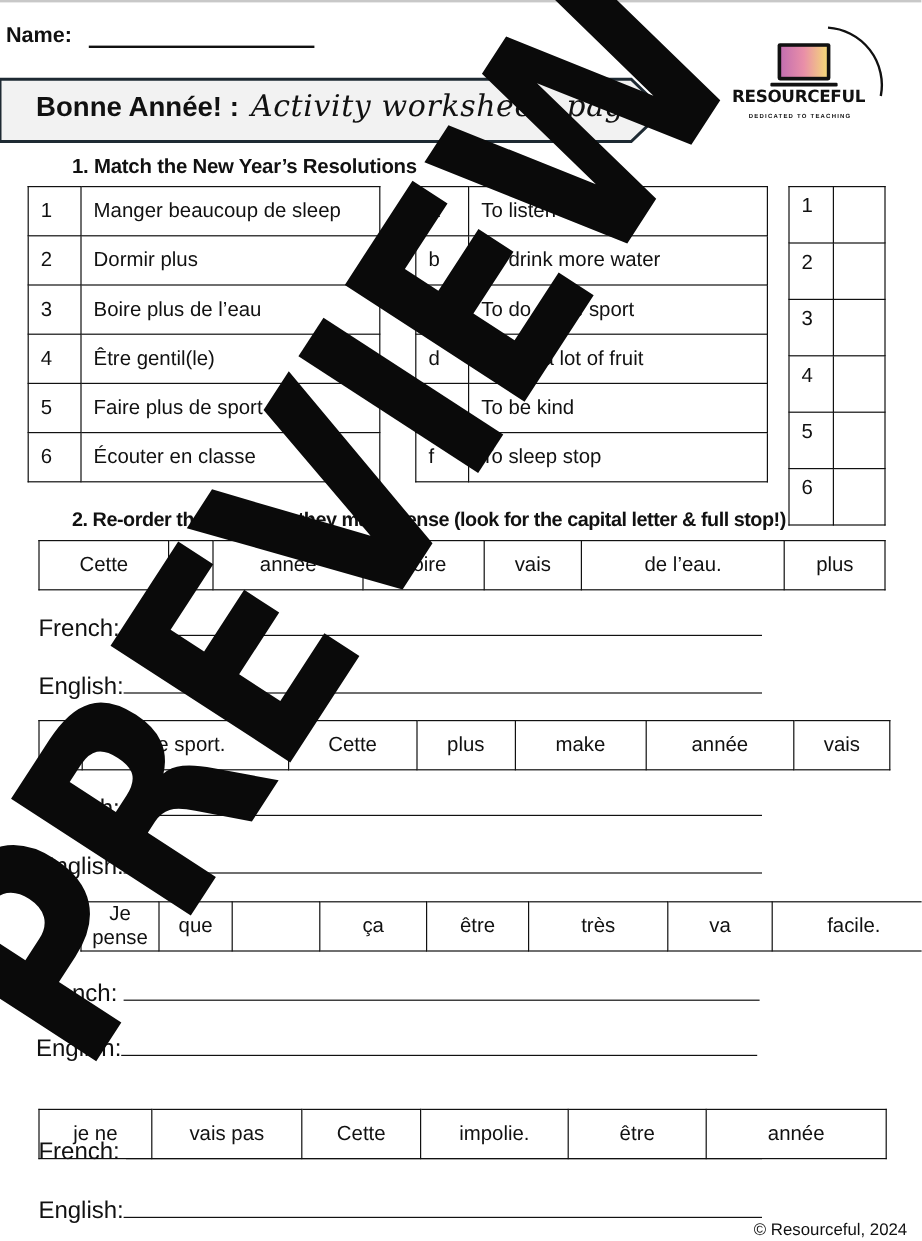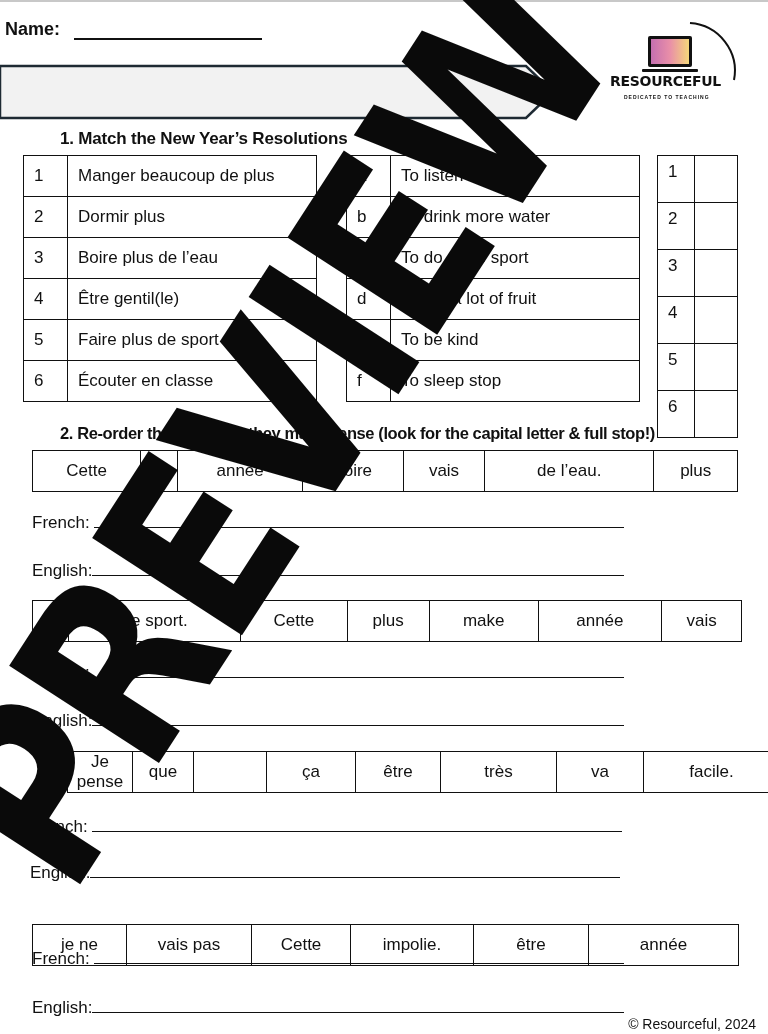--- a/index.html
+++ b/index.html
@@ -23,39 +23,43 @@
   .logo-word { position: absolute; left: 4px; top: 53px; font-weight: 900; font-size: 14px; letter-spacing: -0.3px; font-family: "DejaVu Sans", sans-serif; }
   .logo-tag { position: absolute; left: 18px; top: 74px; font-size: 5px; letter-spacing: 1px; font-weight: bold; }
 
   .sec-title { font-weight: bold; font-size: 17px; letter-spacing: -0.2px; margin-left: 32px; }
 
   table { border-collapse: collapse; position: absolute; }
   td { border: 1.3px solid #111; font-size: 17px; padding: 0 0 0 10px; height: 40px; vertical-align: middle; }
   .match-num { width: 33px; }
   .words td { text-align: center; padding: 0; height: 40px; font-family: "Liberation Sans Narrow", "Liberation Sans", sans-serif; font-size: 17px; }
 
-  .answer-line { font-size: 17px; }
+  .answer-line { font-size: 20px; }
   .answer-line .ln { display: inline-block; border-bottom: 1.3px solid #111; vertical-align: baseline; height: 14px; }
 
   .footer { right: 12px; top: 1016px; font-size: 14px; }
 
   .watermark { position: absolute; left: 0; top: 0; pointer-events: none; }
 </style>
 </head>
 <body>
 
 <div class="topbar"></div>
 
 <div class="abs name-label">Name:</div>
 <div class="abs name-line"></div>
 
 <div class="abs banner">
   <svg width="556" height="56">
     <polygon points="0,2 526,2 553,28 526,54 0,54" fill="#f2f2f2" stroke="#1e2a33" stroke-width="2.5"></polygon>
   </svg>
+  <div class="banner-text">
+    <span class="banner-bold">Bonne Année! :</span>
+    <span class="banner-script">Activity worksheet- page 1</span>
+  </div>
 </div>
 
 <div class="abs logo">
   <svg width="140" height="80" style="position:absolute;left:0;top:0">
     <defs>
       <linearGradient id="scr" x1="0" x2="1" y1="0" y2="0">
         <stop offset="0" stop-color="#c46fb0"></stop>
         <stop offset="0.5" stop-color="#e98fa8"></stop>
         <stop offset="1" stop-color="#f4d77a"></stop>
       </linearGradient>
@@ -70,21 +74,21 @@
   <div class="logo-word">RESOURCEFUL</div>
   <div class="logo-tag">DEDICATED TO TEACHING</div>
 </div>
 
 <div class="abs sec-title" style="left:28px; top:129px;">1.  Match the New Year’s Resolutions</div>
 
 <table style="left:23px; top:155px; width:294px;">
   <tbody>
     <tr>
         <td class="match-num">1</td>
-        <td>Manger beaucoup de plus</td>
+        <td>Manger beaucoup de sleep</td>
       </tr>
     <tr>
         <td class="match-num">2</td>
         <td>Dormir plus</td>
       </tr>
     <tr>
         <td class="match-num">3</td>
         <td>Boire plus de l’eau</td>
       </tr>
     <tr>

